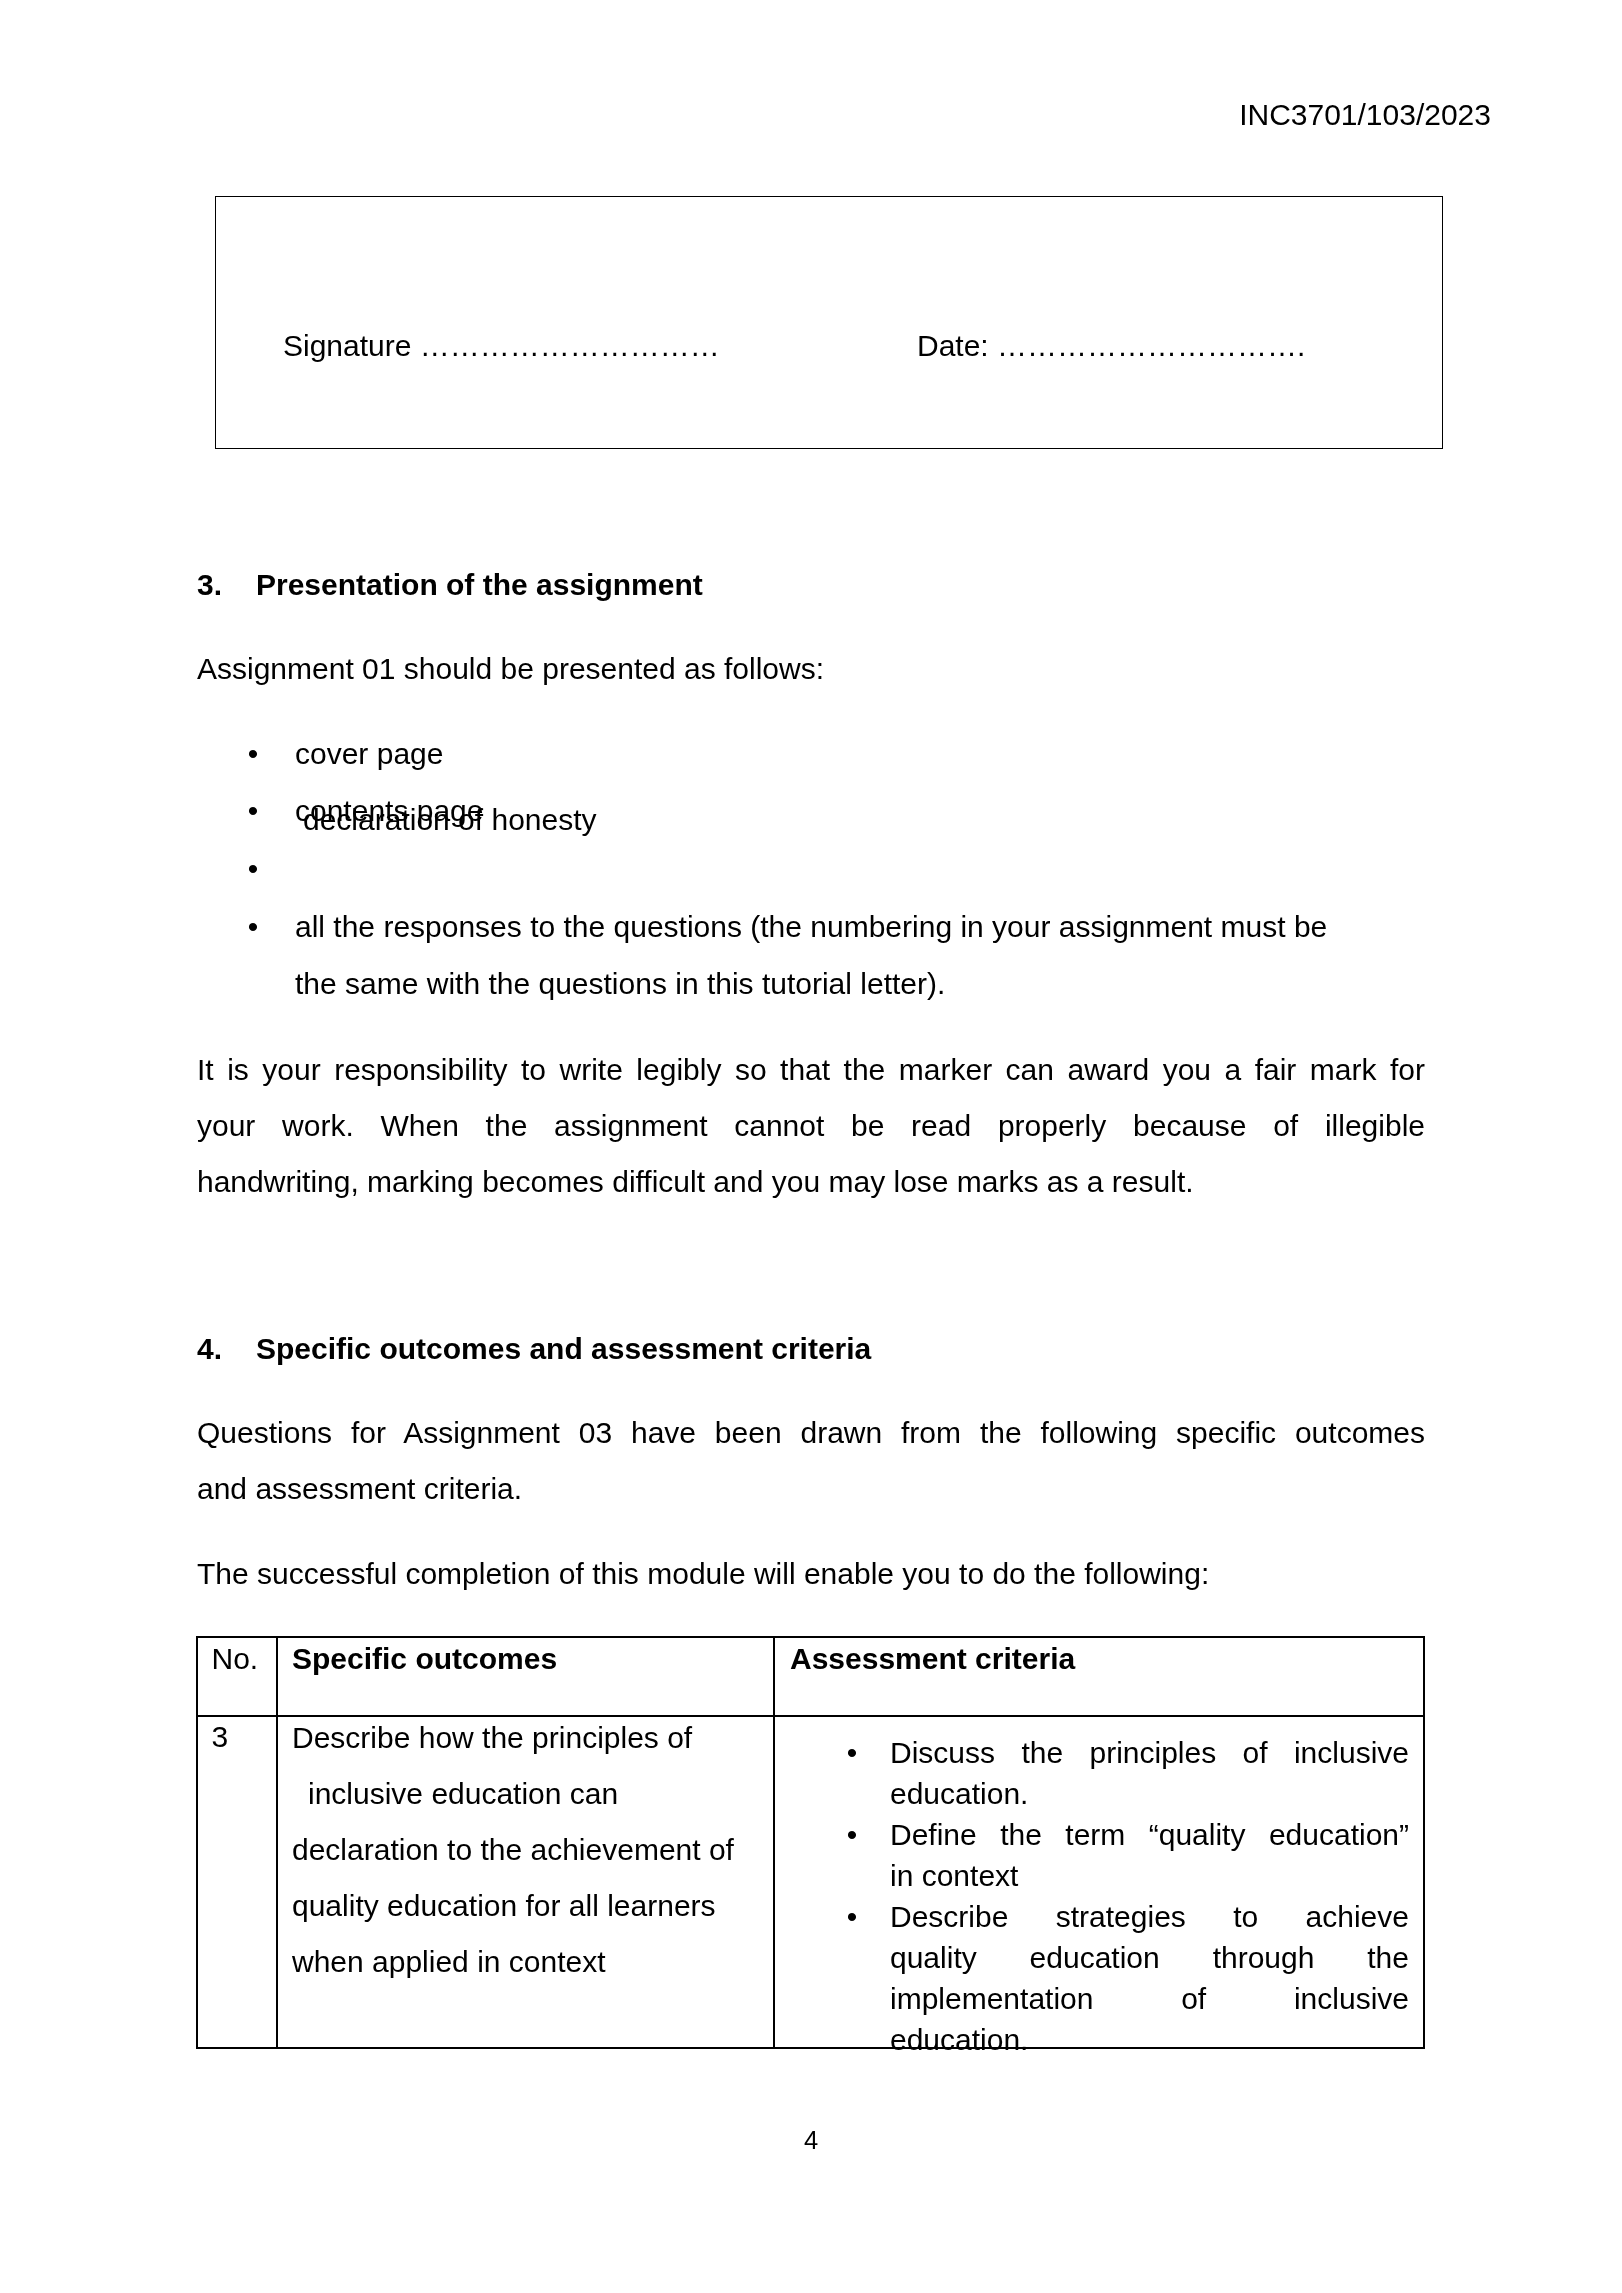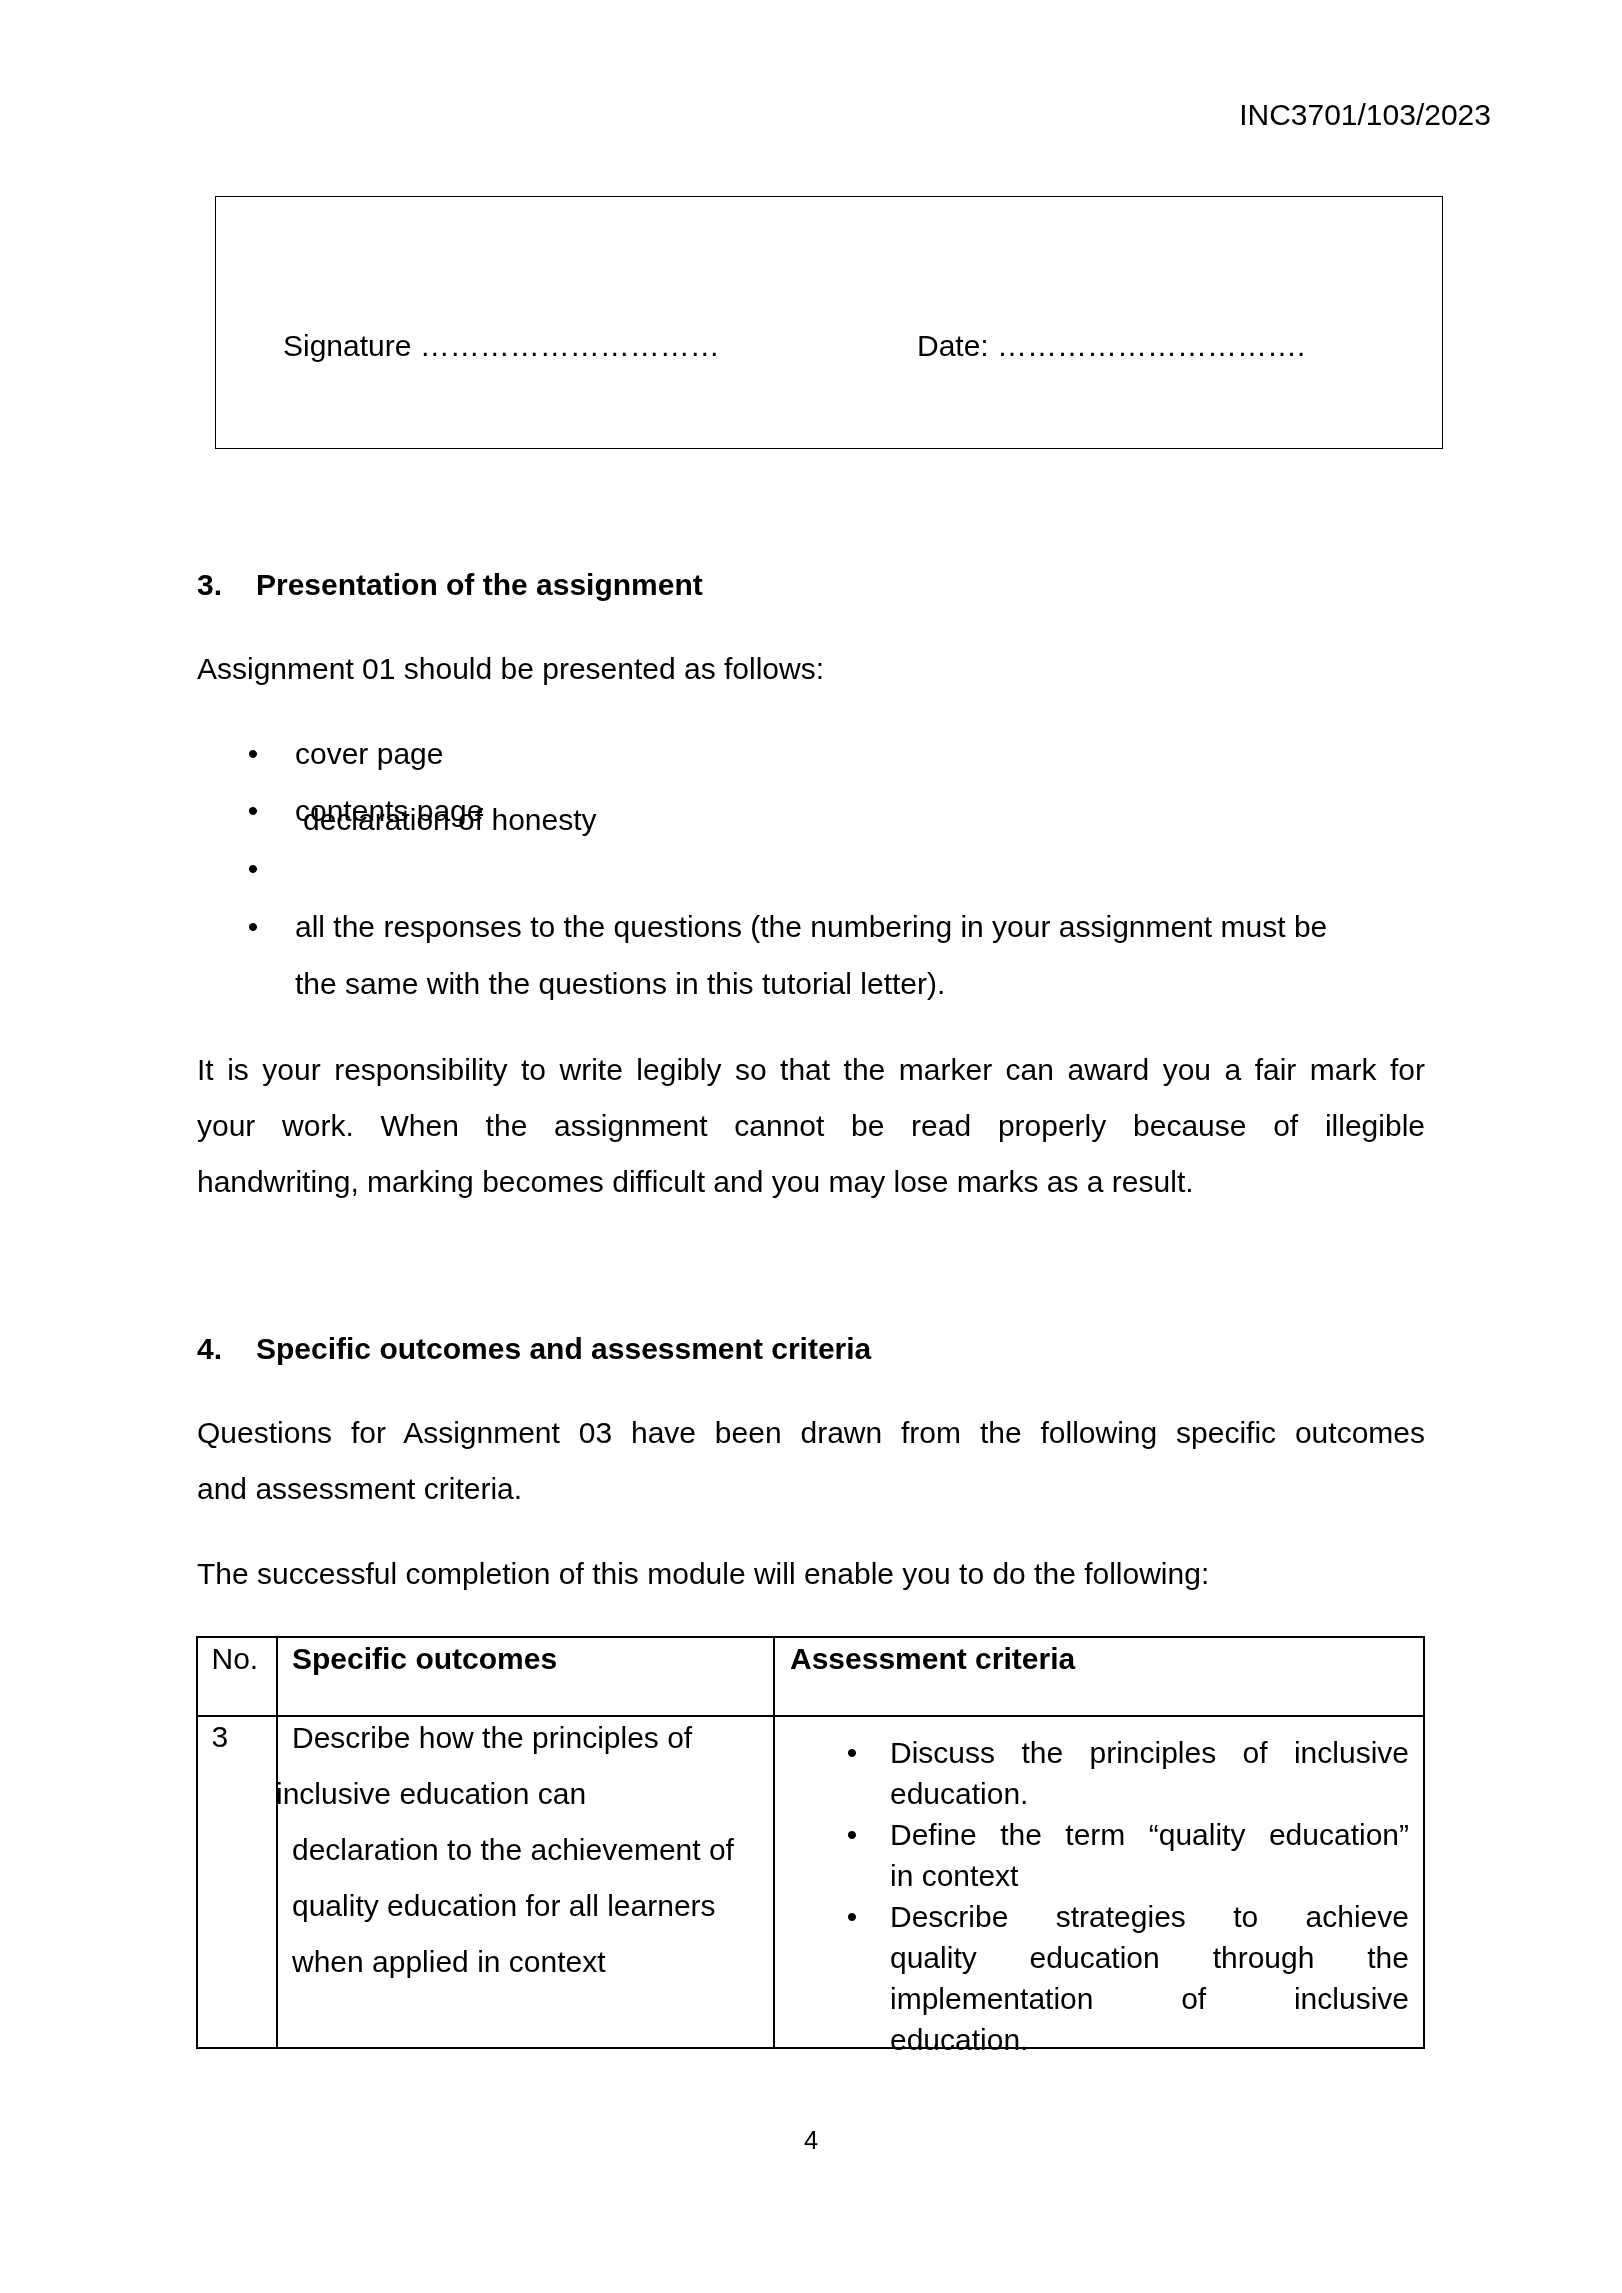--- a/index.html
+++ b/index.html
@@ -102,21 +102,21 @@
   <div>
     <span class="cell-text" style="left:15.5px; top:-5.5px;">No.</span>
     <span class="cell-text bold" style="left:96px; top:-5.5px;">Specific outcomes</span>
     <span class="cell-text bold" style="left:594px; top:-5.5px;">Assessment criteria</span>
   </div>
 
   <div>
     <span class="cell-text" style="left:15.5px; top:73px;">3</span>
     <div>
       <span class="cell-text" style="left:96px; top:74px;">Describe how the principles of</span>
-      <span class="cell-text" style="left:80px; top:130px;">inclusive education can</span>
+      <span class="cell-text" style="left:112px; top:130px;">inclusive education can</span>
       <span class="cell-text" style="left:96px; top:186px;">declaration to the achievement of</span>
       <span class="cell-text" style="left:96px; top:242px;">quality education for all learners</span>
       <span class="cell-text" style="left:96px; top:298px;">when applied in context</span>
     </div>
 
     <div class="crit">
       <div class="crit-item">
         <span class="crit-bullet">•</span>
         <span class="crit-line">Discuss the principles of inclusive</span>
         <span class="crit-line last">education.</span>

